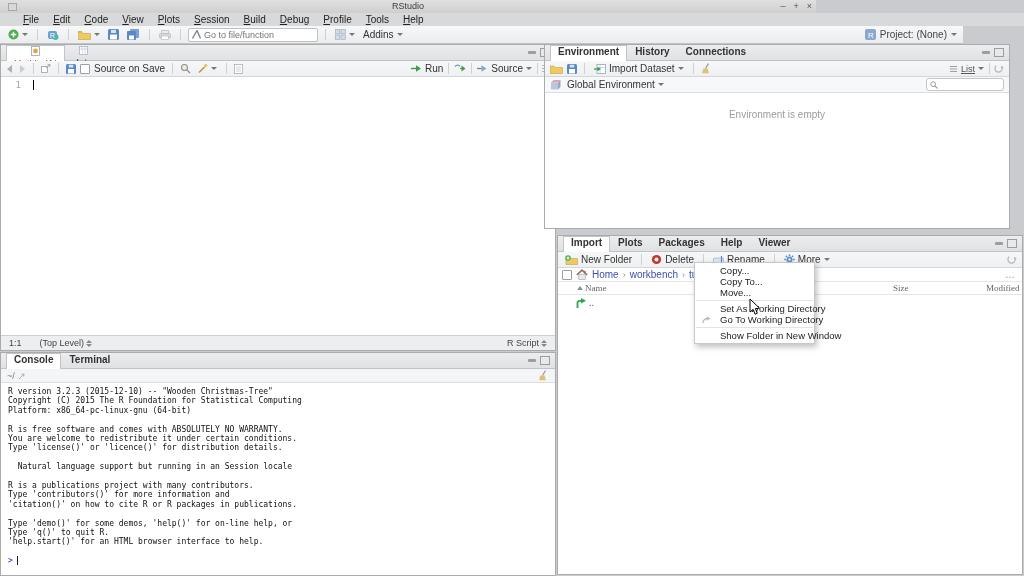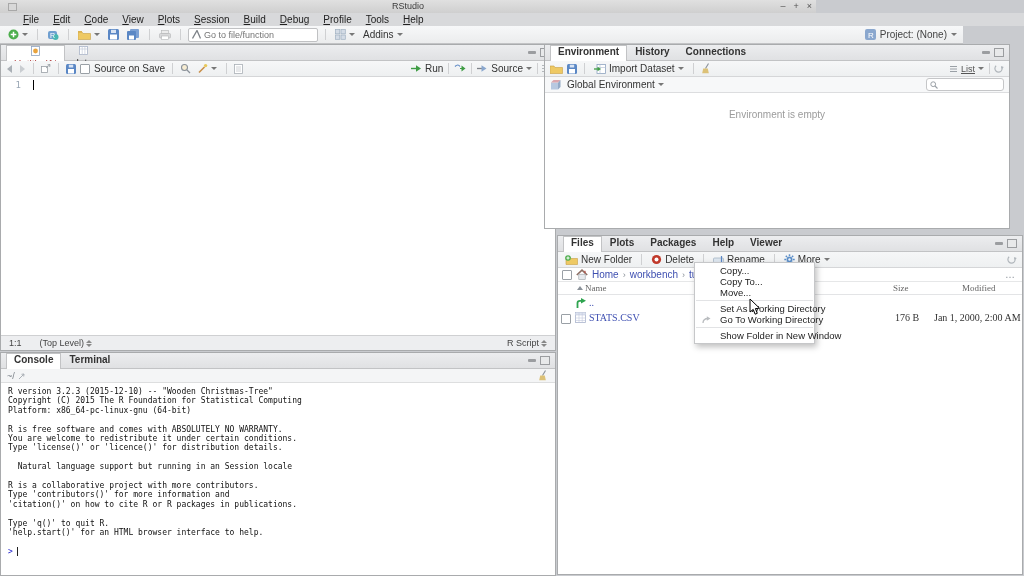--- a/index.html
+++ b/index.html
@@ -85,21 +85,21 @@
   #files-pane{left:557px;top:235px;width:466px;height:340px;}
   .crumb-row{height:13px;border-bottom:1px solid #e6e7e8;display:flex;align-items:center;
              padding:0 4px;gap:4px;font-size:10px;flex:none;}
   .link{color:#3e4fb1;}
   .crumb-sep{color:#8a9199;font-size:9px;}
   .files-grid{position:relative;flex:1;font-size:10px;font-family:Liberation Serif, serif;}
   .fhdr{position:absolute;top:0;left:0;right:0;height:12px;border-bottom:1px solid #e3e4e6;
         color:#666;font-size:9px;}
   .fcol-name{position:absolute;left:27px;top:1px;}
   .fcol-size{position:absolute;left:335px;top:1px;}
-  .fcol-mod{position:absolute;left:360px;top:1px;padding-left:44px;}
+  .fcol-mod{position:absolute;left:384px;top:1px;padding-left:44px;}
   .sort-tri{position:absolute;left:19px;top:4px;width:0;height:0;border-left:3px solid transparent;
             border-right:3px solid transparent;border-bottom:4px solid #8a9199;}
   .frow1{position:absolute;top:14px;left:0;right:0;height:14px;}
   .frow2{position:absolute;top:29px;left:0;right:0;height:14px;}
   .fr-cb{position:absolute;left:3px;top:3px;}
   .fr-icon{position:absolute;left:17px;top:1px;}
   .fr-name{position:absolute;left:31px;top:1px;}
   .fr-size{position:absolute;left:337px;top:1px;color:#333;}
   .fr-mod{position:absolute;left:376px;top:1px;color:#333;}
   .dots-btn{margin-left:auto;color:#8a9199;font-size:10px;padding-right:3px;}
@@ -371,24 +371,25 @@
       <div class="console-line">R version 3.2.3 (2015-12-10) -- "Wooden Christmas-Tree"</div>
       <div class="console-line">Copyright (C) 2015 The R Foundation for Statistical Computing</div>
       <div class="console-line">Platform: x86_64-pc-linux-gnu (64-bit)</div>
       <div class="console-line"></div>
       <div class="console-line">R is free software and comes with ABSOLUTELY NO WARRANTY.</div>
       <div class="console-line">You are welcome to redistribute it under certain conditions.</div>
       <div class="console-line">Type 'license()' or 'licence()' for distribution details.</div>
       <div class="console-line"></div>
       <div class="console-line">  Natural language support but running in an Session locale</div>
       <div class="console-line"></div>
-      <div class="console-line">R is a collaborative project with more contributors.</div>
+      <div class="console-line">R is a publications project with many contributors.</div>
       <div class="console-line">Type 'contributors()' for more information and</div>
       <div class="console-line">'citation()' on how to cite R or R packages in publications.</div>
       <div class="console-line"></div>
+      <div class="console-line">Type 'demo()' for some demos, 'help()' for on-line help, or</div>
       <div class="console-line">Type 'q()' to quit R.</div>
       <div class="console-line">'help.start()' for an HTML browser interface to help.</div>
       <div class="console-line"></div>
       <div class="prompt-line">
         <span class="prompt">&gt;</span>
         <span class="console-caret"></span>
       </div>
     </div>
   </div>
 
@@ -465,21 +466,21 @@
           </svg>
         <input style="">
       </span>
     </div>
     <div class="env-empty">Environment is empty</div>
   </div>
 
   <div class="pane" id="files-pane">
     <div class="tabbar bold-tabs">
       <div class="tab active">
-        <span>Files</span>
+        <span>Import</span>
       </div>
       <div class="tab">
         <span>Plots</span>
       </div>
       <div class="tab">
         <span>Packages</span>
       </div>
       <div class="tab">
         <span>Help</span>
       </div>
@@ -563,31 +564,20 @@
         <span class="fcol-size">Size</span>
         <span class="fcol-mod">Modified</span>
       </div>
       <div class="frow1">
         <svg class="fr-icon ico" width="12" height="12">
             <path d="M2.5 11 V6 Q2.5 3.8 5 3.8 H7" fill="none" stroke="#2ea44f" stroke-width="1.8"></path>
             <path d="M6 1 L11 3.8 L6 6.6z" fill="#2ea44f"></path>
           </svg>
         <span class="fr-name link">..</span>
       </div>
-      <div class="frow2">
-        <span class="cb fr-cb"></span>
-        <svg class="fr-icon ico" width="11" height="11">
-            <rect x="0.5" y="0.5" width="10" height="10" fill="#fff" stroke="#aab4cc" stroke-width="0.8"></rect>
-            <rect x="0.5" y="0.5" width="10" height="2.5" fill="#dde3f0"></rect>
-            <path d="M0.5 3h10M0.5 6h10M0.5 8.5h10M4 0.5v10M7.2 0.5v10" stroke="#c3cade" stroke-width="0.6"></path>
-          </svg>
-        <span class="fr-name link">STATS.CSV</span>
-        <span class="fr-size">176 B</span>
-        <span class="fr-mod">Jan 1, 2000, 2:00 AM</span>
-      </div>
     </div>
   </div>
 
   <div id="ctx-menu">
     <div class="ctx-item">Copy...</div>
     <div class="ctx-item">Copy To...</div>
     <div class="ctx-item">Move...</div>
     <div class="ctx-sep"></div>
     <div class="ctx-item">Set As Working Directory</div>
     <div class="ctx-item">

